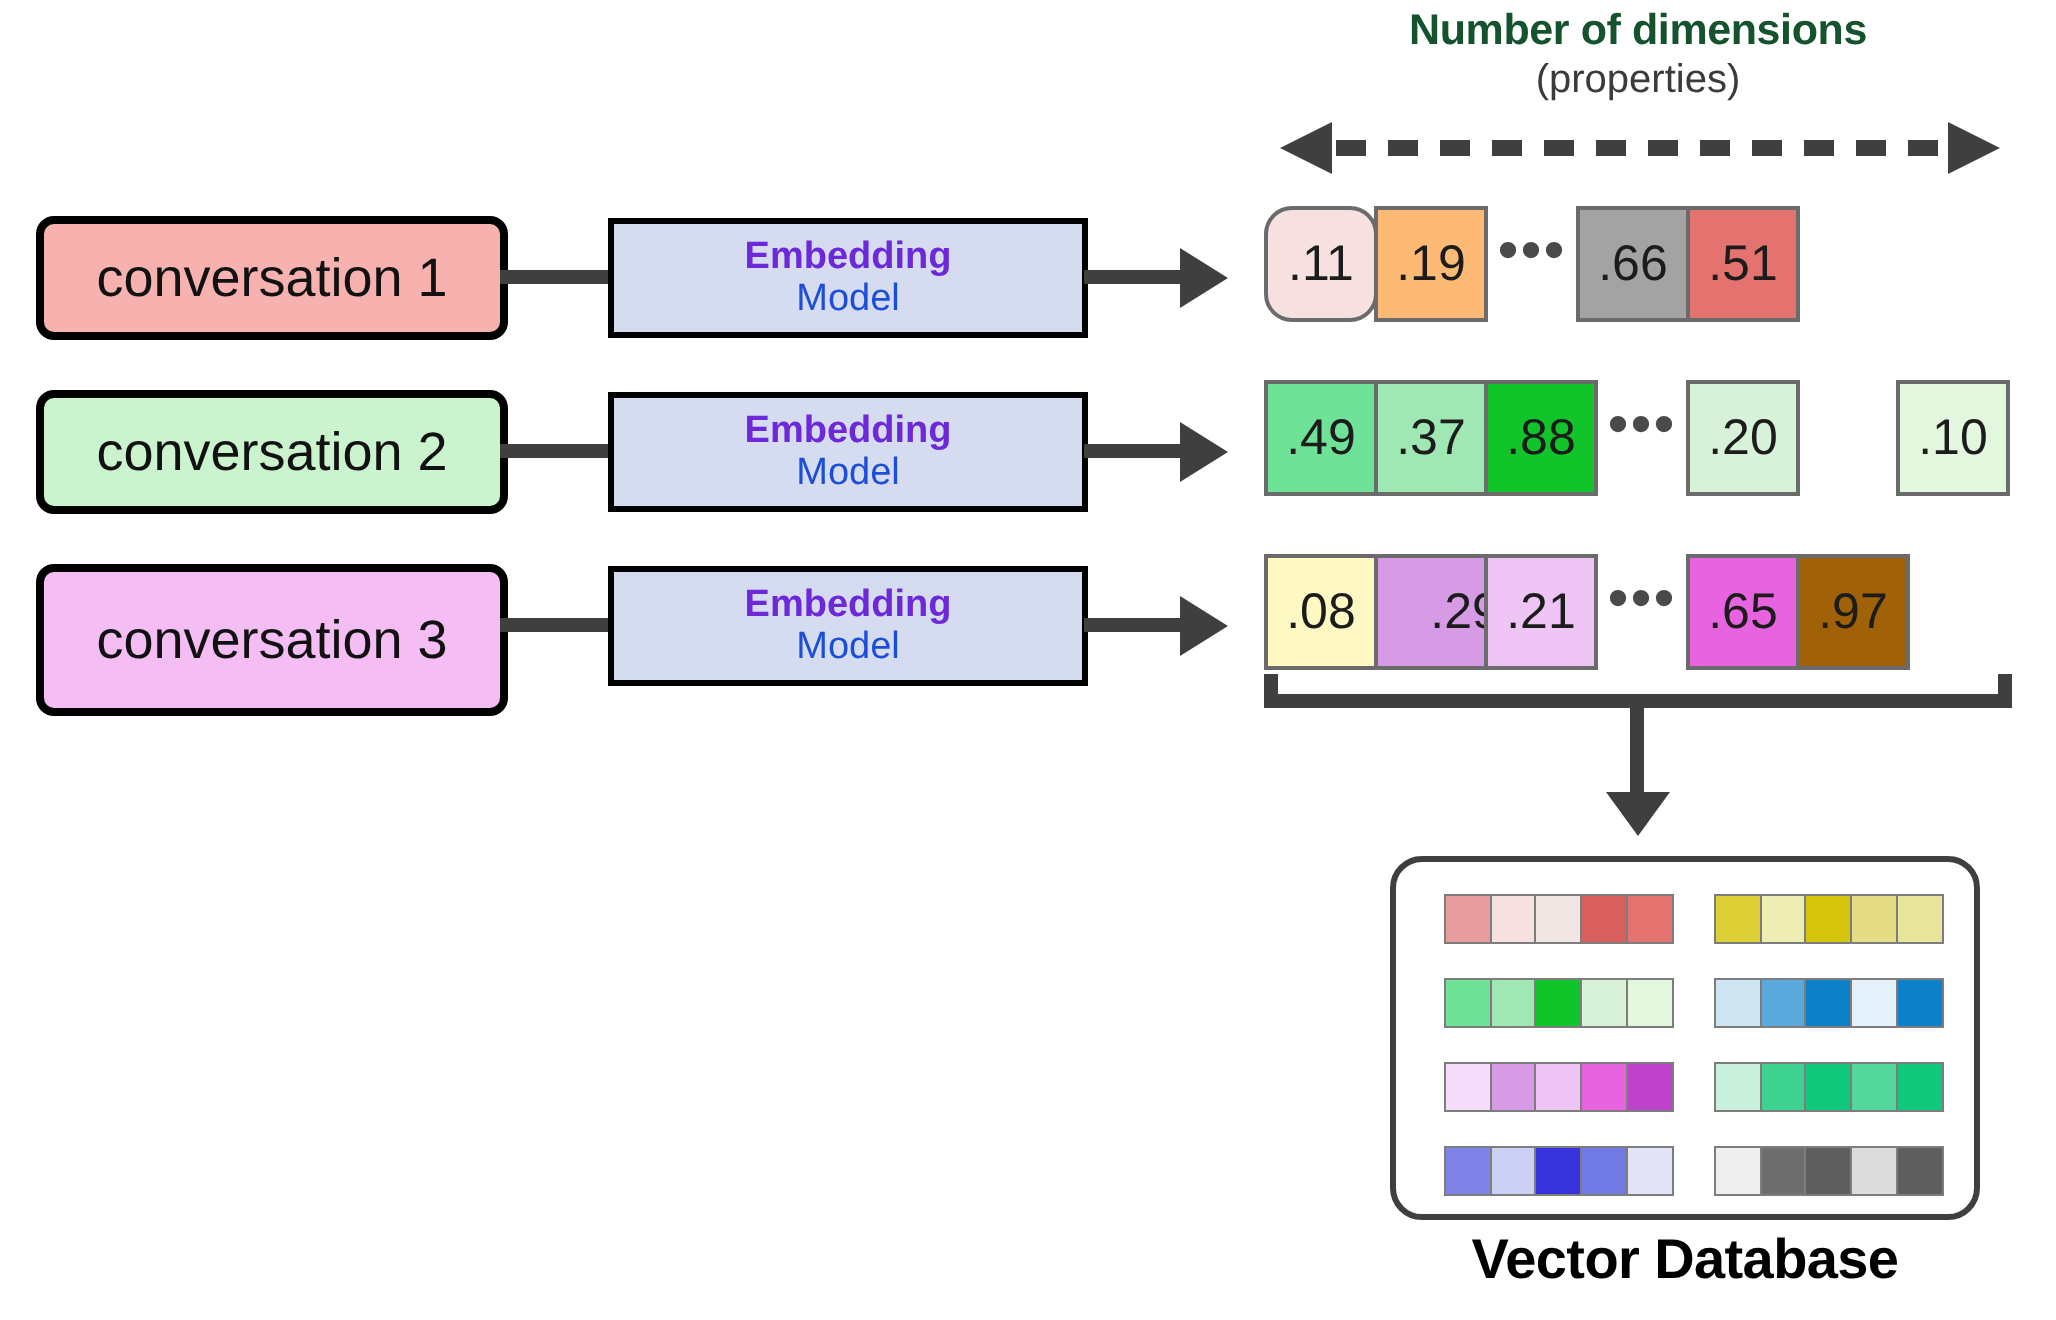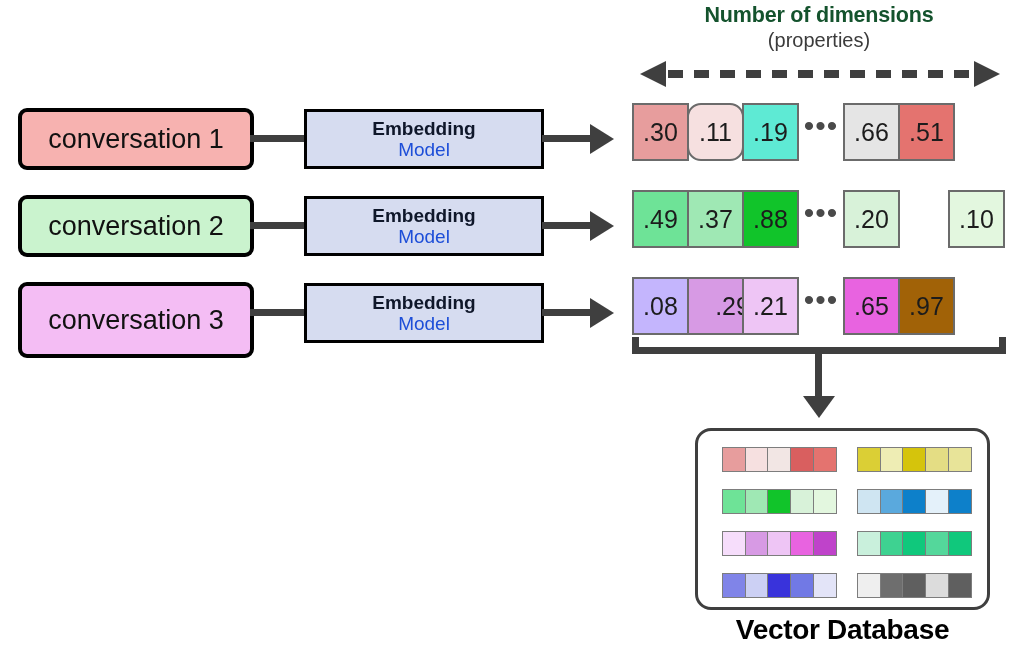--- a/index.html
+++ b/index.html
@@ -72,21 +72,21 @@
     box-sizing: border-box;
     display: flex;
     flex-direction: column;
     align-items: center;
     justify-content: center;
     line-height: 1.12;
   }
   .emb-title {
     font-size: 19px;
     font-weight: bold;
-    color: #0f172a;
+    color: #6d28d9;
   }
   .emb-sub {
     font-size: 19px;
     font-weight: normal;
     color: #1d4ed8;
   }
 
   
   .hline {
     position: absolute;
@@ -235,27 +235,26 @@
   <div class="hline" style="left:250px; top:135px; width:58px;"></div>
   <div class="emb-box" style="left:304px; top:109px; width:240px; height:60px;">
     <span class="emb-title">Embedding</span>
     <span class="emb-sub">Model</span>
   </div>
   <div class="arrow-line" style="left:542px; top:135px; width:50px;"></div>
   <div class="arrow-head" style="left:590px; top:124px;"></div>
 
   <div class="vec-row" style="left:632px; top:103px;">
     <div class="vec-group">
-      <div class="cell" style="background:#e79d9d;">.30</div>
       <div class="cell" style="background:#f6e0e0;border-radius:14px;">.11</div>
-      <div class="cell" style="background:#5eead4;">.19</div>
+      <div class="cell" style="background:#fdba74;">.19</div>
     </div>
     <div class="vec-ellipsis">•••</div>
     <div class="vec-group">
-      <div class="cell" style="background:#e5e5e5;">.66</div>
+      <div class="cell" style="background:#a3a3a3;">.66</div>
       <div class="cell" style="background:#e4736f;">.51</div>
     </div>
   </div>
 
   <div class="conv-box" style="left:18px; top:195px; width:236px; height:62px; background:#caf3ce;">
     <span>conversation 2</span>
   </div>
   <div class="hline" style="left:250px; top:222px; width:58px;"></div>
   <div class="emb-box" style="left:304px; top:196px; width:240px; height:60px;">
     <span class="emb-title">Embedding</span>
@@ -283,21 +282,21 @@
   <div class="hline" style="left:250px; top:309px; width:58px;"></div>
   <div class="emb-box" style="left:304px; top:283px; width:240px; height:60px;">
     <span class="emb-title">Embedding</span>
     <span class="emb-sub">Model</span>
   </div>
   <div class="arrow-line" style="left:542px; top:309px; width:50px;"></div>
   <div class="arrow-head" style="left:590px; top:298px;"></div>
 
   <div class="vec-row" style="left:632px; top:277px;">
     <div class="vec-group">
-      <div class="cell" style="background:#c4b5fd;text-align:right;">.08</div>
+      <div class="cell" style="background:#fef9c3;text-align:right;">.08</div>
       <div class="cell" style="background:#d79ae4;padding-left:34px;">.29</div>
       <div class="cell" style="background:#eec5f5;">.21</div>
     </div>
     <div class="vec-ellipsis">•••</div>
     <div class="vec-group">
       <div class="cell" style="background:#e863e0;">.65</div>
       <div class="cell" style="background:#a16207;">.97</div>
     </div>
   </div>
 

